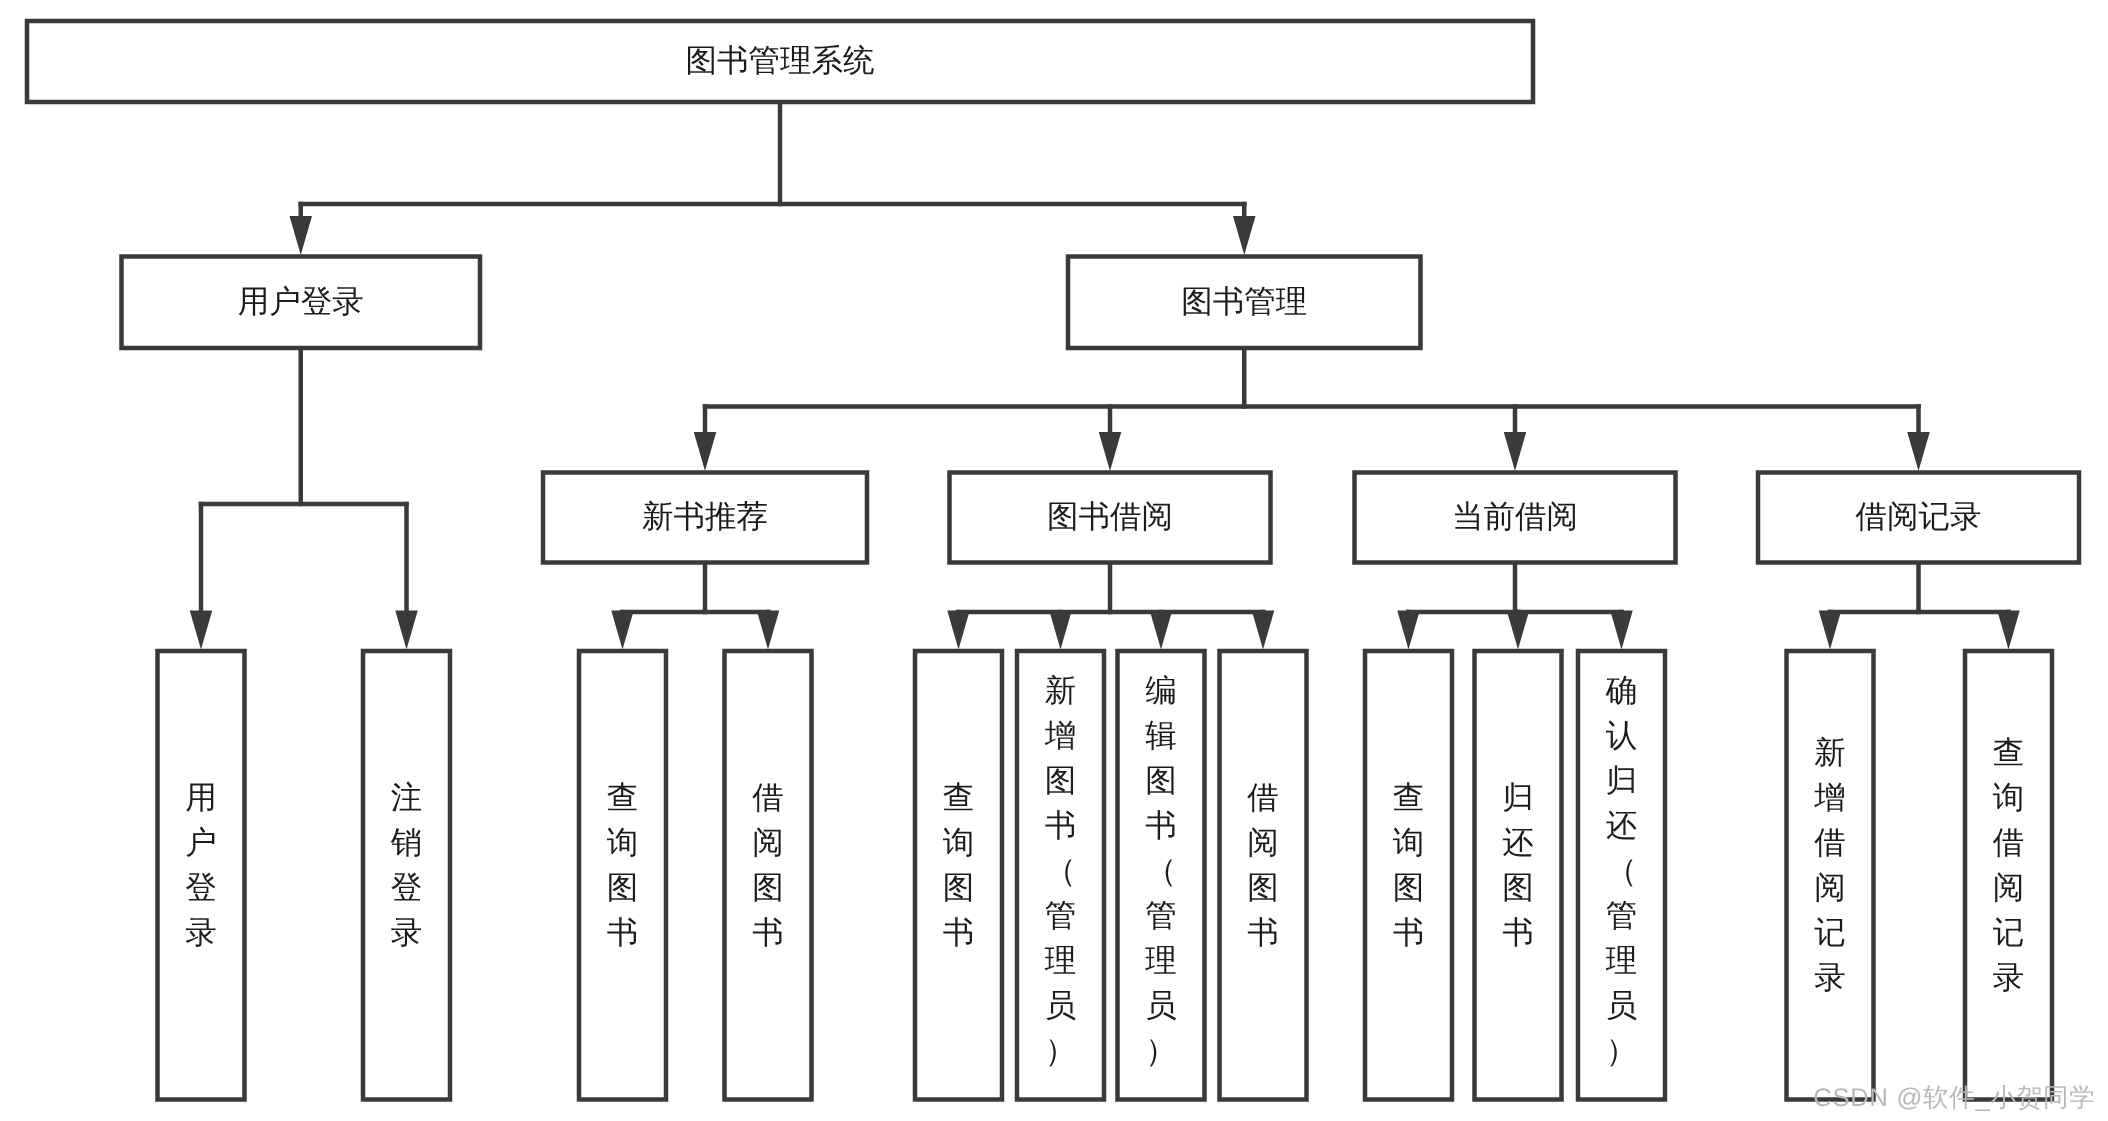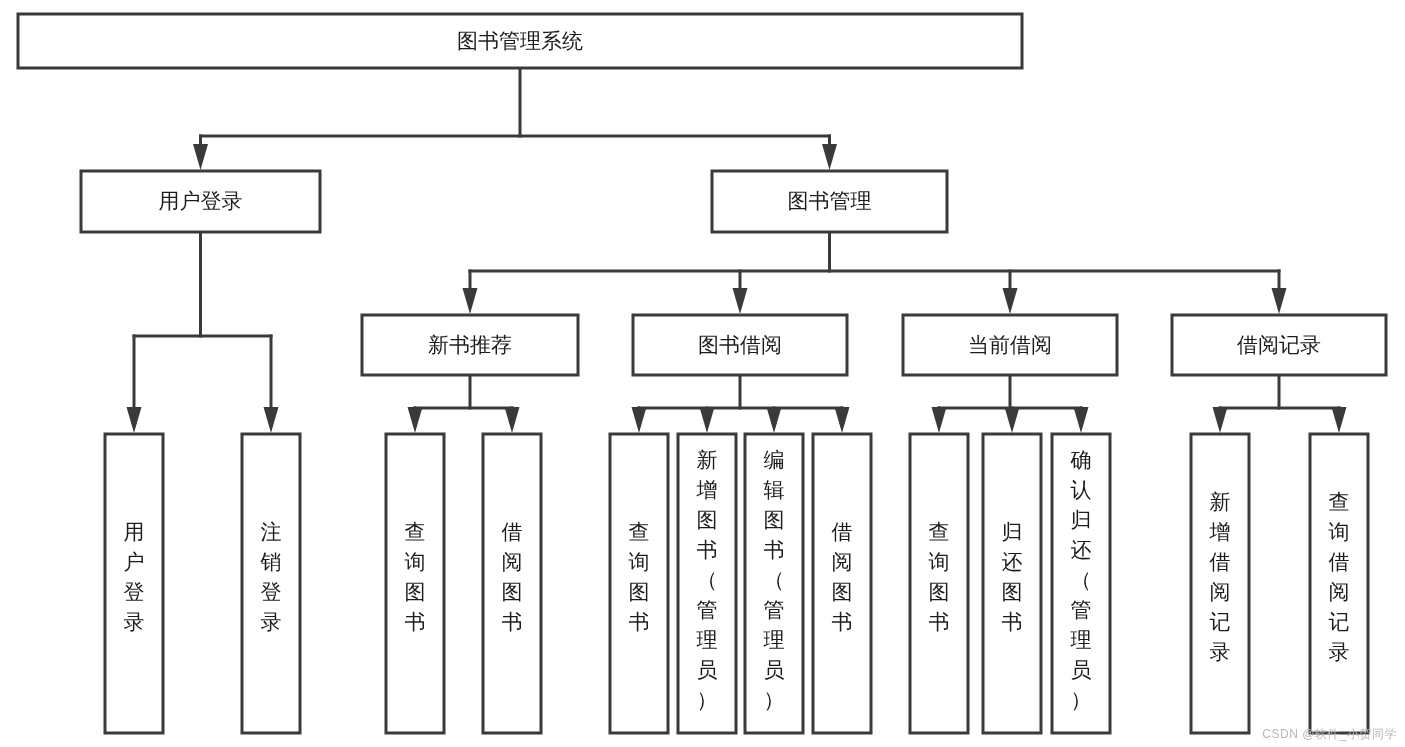--- a/index.html
+++ b/index.html
@@ -52,21 +52,21 @@
     font-family: "Liberation Sans", "DejaVu Sans", sans-serif;
     fill: #1c1c1c;
     font-size: 21px;
     text-anchor: middle;
   }
   .watermark {
     position: absolute;
     right: 8px;
     bottom: 4px;
     font-family: "Liberation Sans", "DejaVu Sans", sans-serif;
-    font-size: 12px;
+    font-size: 17px;
     color: #b8b8b8;
     letter-spacing: 0.5px;
     white-space: nowrap;
     user-select: none;
   }
 </style>
 </head>
 <body>
 
 <div id="diagram-root">

